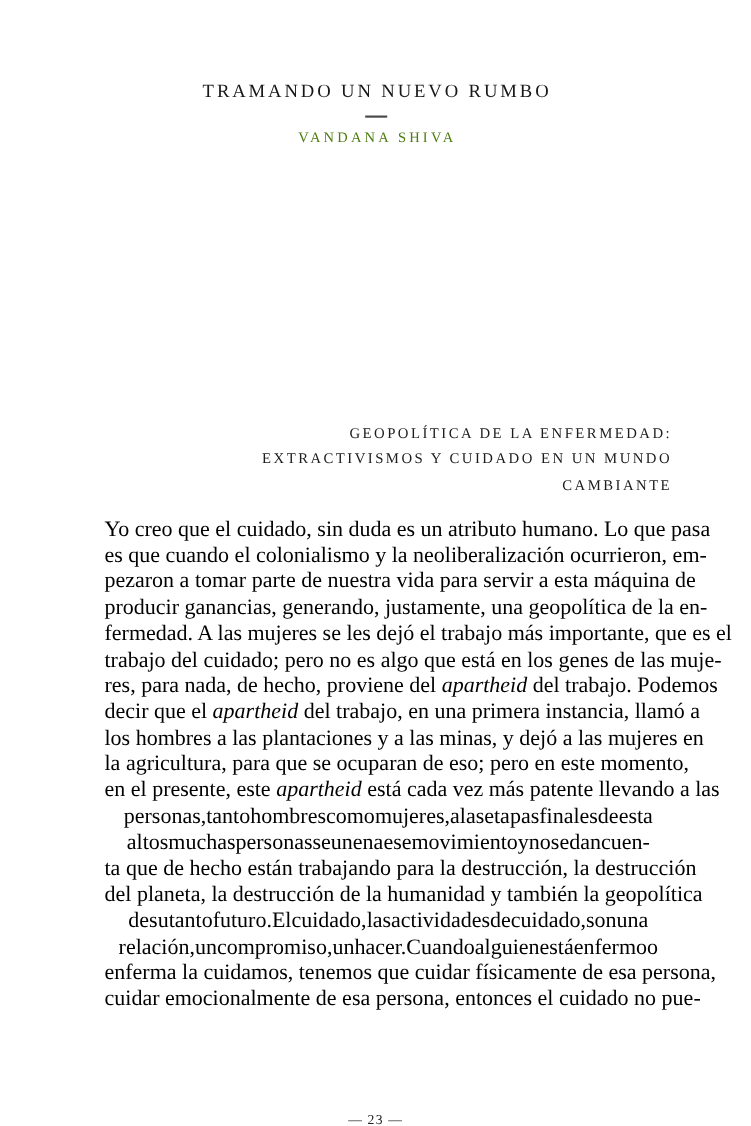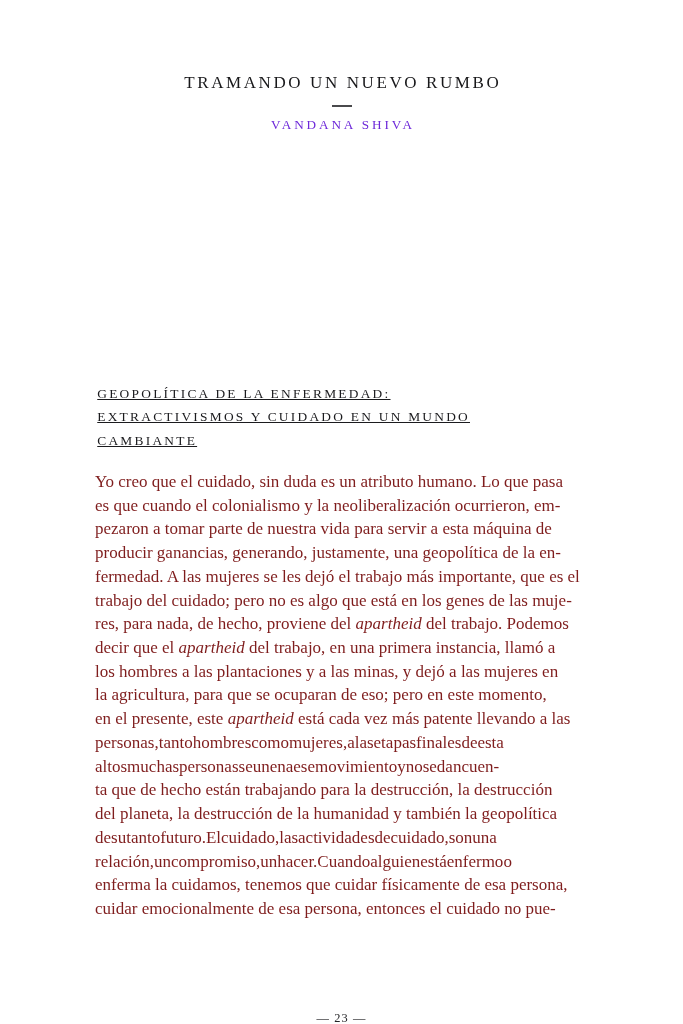--- a/index.html
+++ b/index.html
@@ -47,66 +47,65 @@
     width: 20px;
     height: 2px;
     background: #4a4a4c;
     margin: 12px auto 0 auto;
   }
 
   .chapter-author {
     margin-top: 10px;
     font-size: 13.2px;
     letter-spacing: 2.9px;
-    color: #6d28d9;
+    color: #4d7c0f;
     text-indent: 2.9px;
     line-height: 1.2;
     white-space: nowrap;
   }
 
   
   .section-heading {
     position: absolute;
     top: 382px;
     left: 95px;
     width: 516px;
-    text-align: left;
+    text-align: right;
     font-size: 13.4px;
     letter-spacing: 2.25px;
     line-height: 23.4px;
     color: #1b1b1e;
-    text-decoration: underline;
   }
   .section-heading .sh-line {
     display: block;
     text-indent: 2.25px;
     white-space: nowrap;
   }
 
   
   .body-block {
     position: absolute;
     top: 470px;
     left: 95px;
     width: 516px;
-    font-size: 17px;
+    font-size: 20px;
     line-height: 23.72px;
-    color: #7f1d1d;
+    color: #000000;
   }
 
   .body-line {
     display: block;
     white-space: nowrap;
     height: 23.72px;
   }
 
   
   .body-line.justify {
     display: flex;
-    justify-content: flex-start;
+    justify-content: center;
     width: 516px;
   }
   .body-line.justify > span {
     white-space: pre;
   }
 
   .body-line em {
   }
 
   

